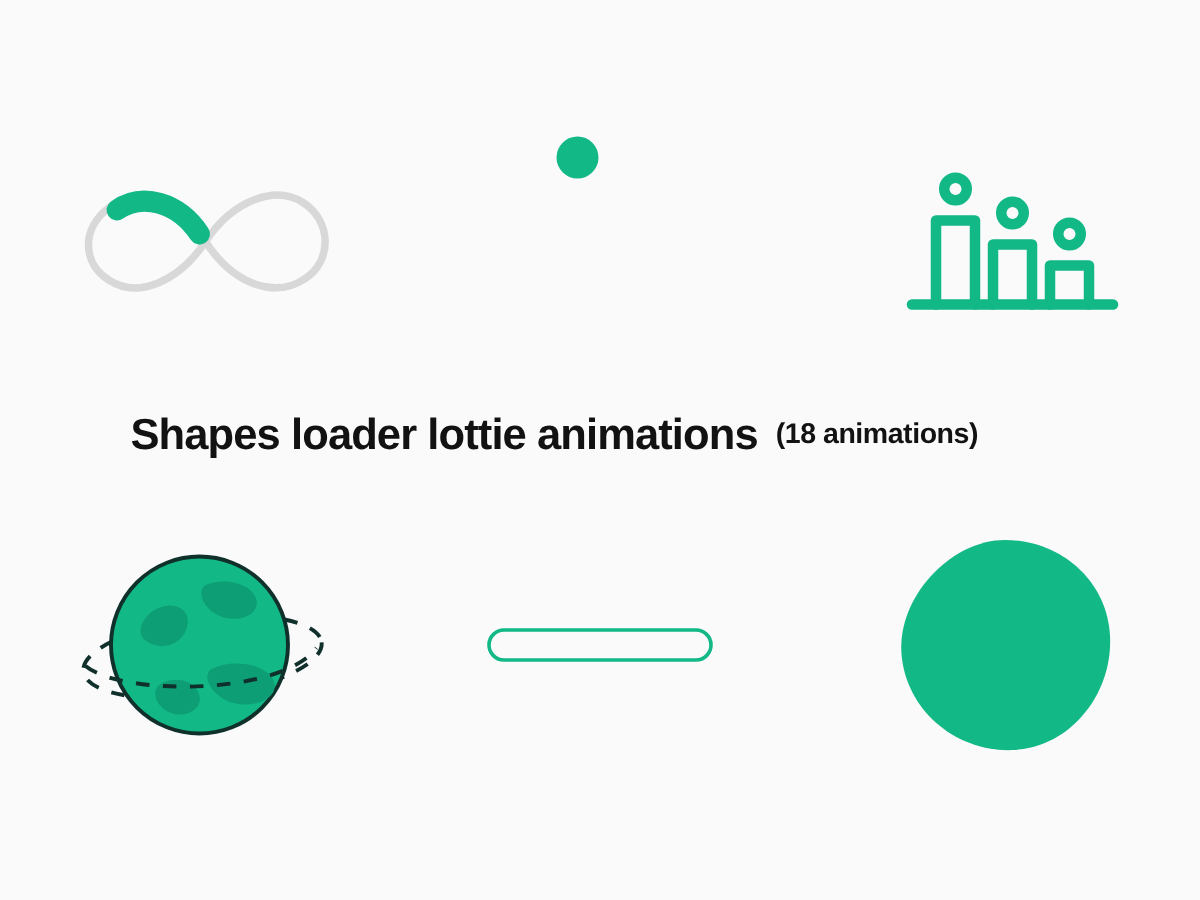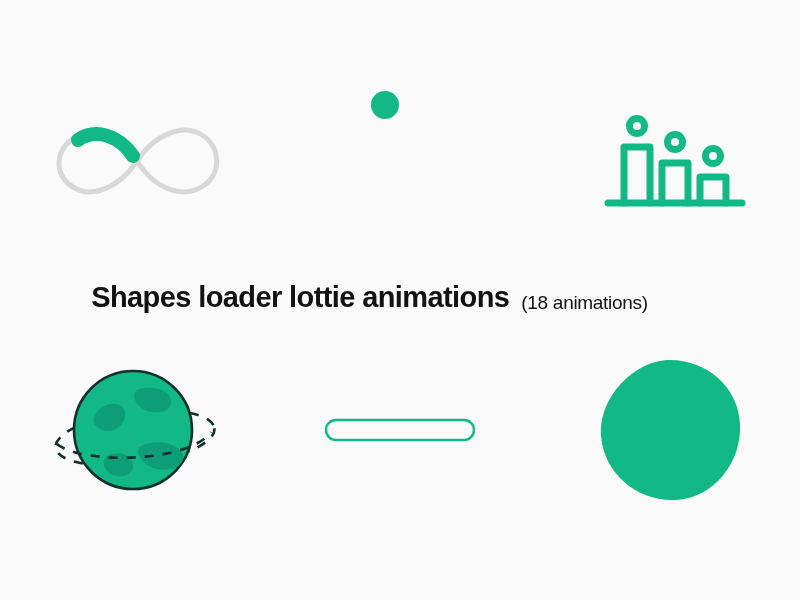--- a/index.html
+++ b/index.html
@@ -42,33 +42,33 @@
   .cell-blob     { left: 580px; top: 345px; width: 180px; height: 170px; }
 
   
   .title-row {
     position: absolute;
     left: 0;
     top: 266px;
     width: 739px;
     height: 48px;
     display: flex;
-    align-items: flex-end;
+    align-items: center;
     justify-content: center;
   }
   .title-main {
     font-size: 29px;
     font-weight: bold;
     color: #121212;
     letter-spacing: -0.6px;
     white-space: nowrap;
   }
   .title-count {
     font-size: 19px;
-    font-weight: normal;
+    font-weight: bold;
     color: #121212;
     letter-spacing: -0.3px;
     margin-left: 12px;
     white-space: nowrap;
   }
 
   svg { display: block; overflow: visible; }
 </style>
 </head>
 <body>

